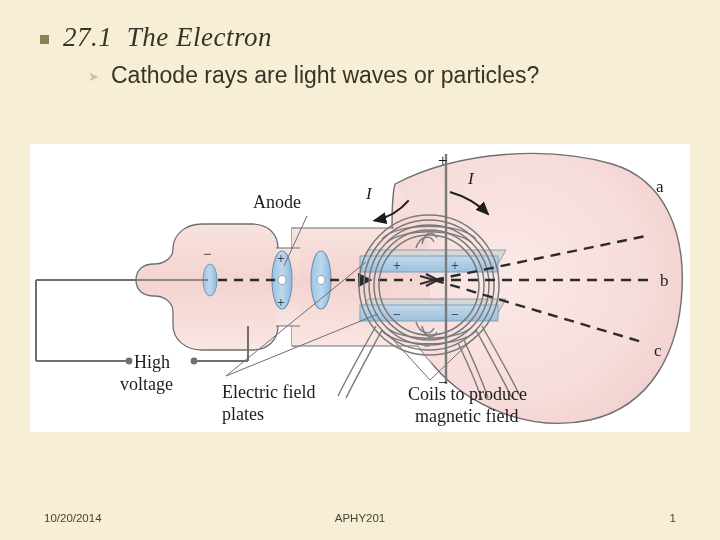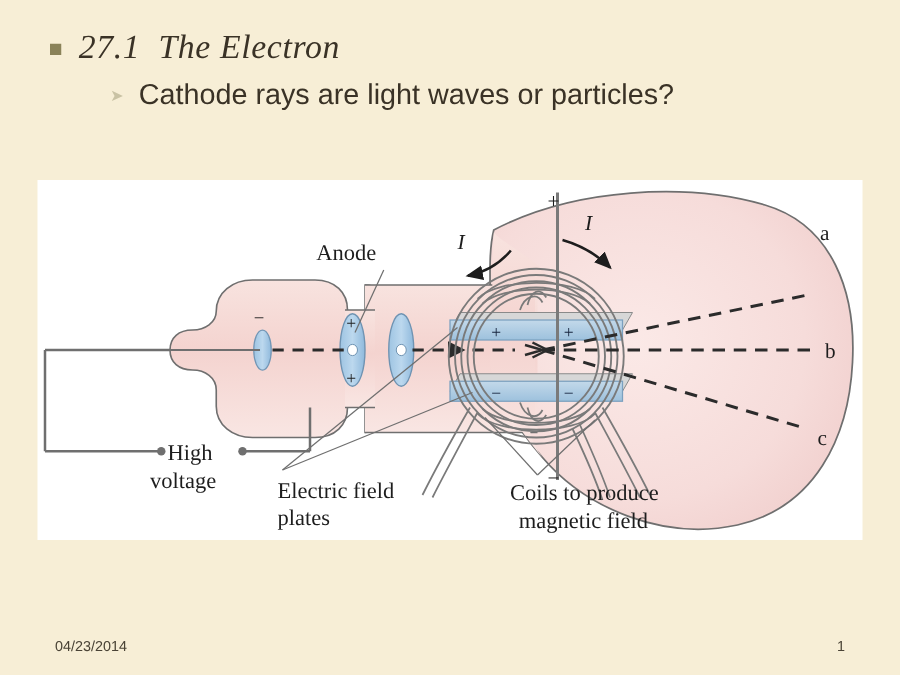--- a/index.html
+++ b/index.html
@@ -254,16 +254,17 @@
 
       <g stroke="#6f6f6f" stroke-width="1" fill="none">
         <path d="M400,236 L358,190"></path>
         <path d="M400,236 L446,192"></path>
       </g>
       <text x="378" y="256" font-family="Liberation Serif, serif" font-size="18" fill="#1d1d1d">Coils to produce</text>
       <text x="385" y="278" font-family="Liberation Serif, serif" font-size="18" fill="#1d1d1d">magnetic field</text>
     </svg>
   </div>
 
-  <div class="footer-item" id="footer-date">04/23/2014</div>
+  <div class="footer-item" id="footer-date">10/20/2014</div>
+  <div class="footer-item" id="footer-center">APHY201</div>
   <div class="footer-item" id="footer-page">1</div>
 
 </div>
 
 </body></html>

